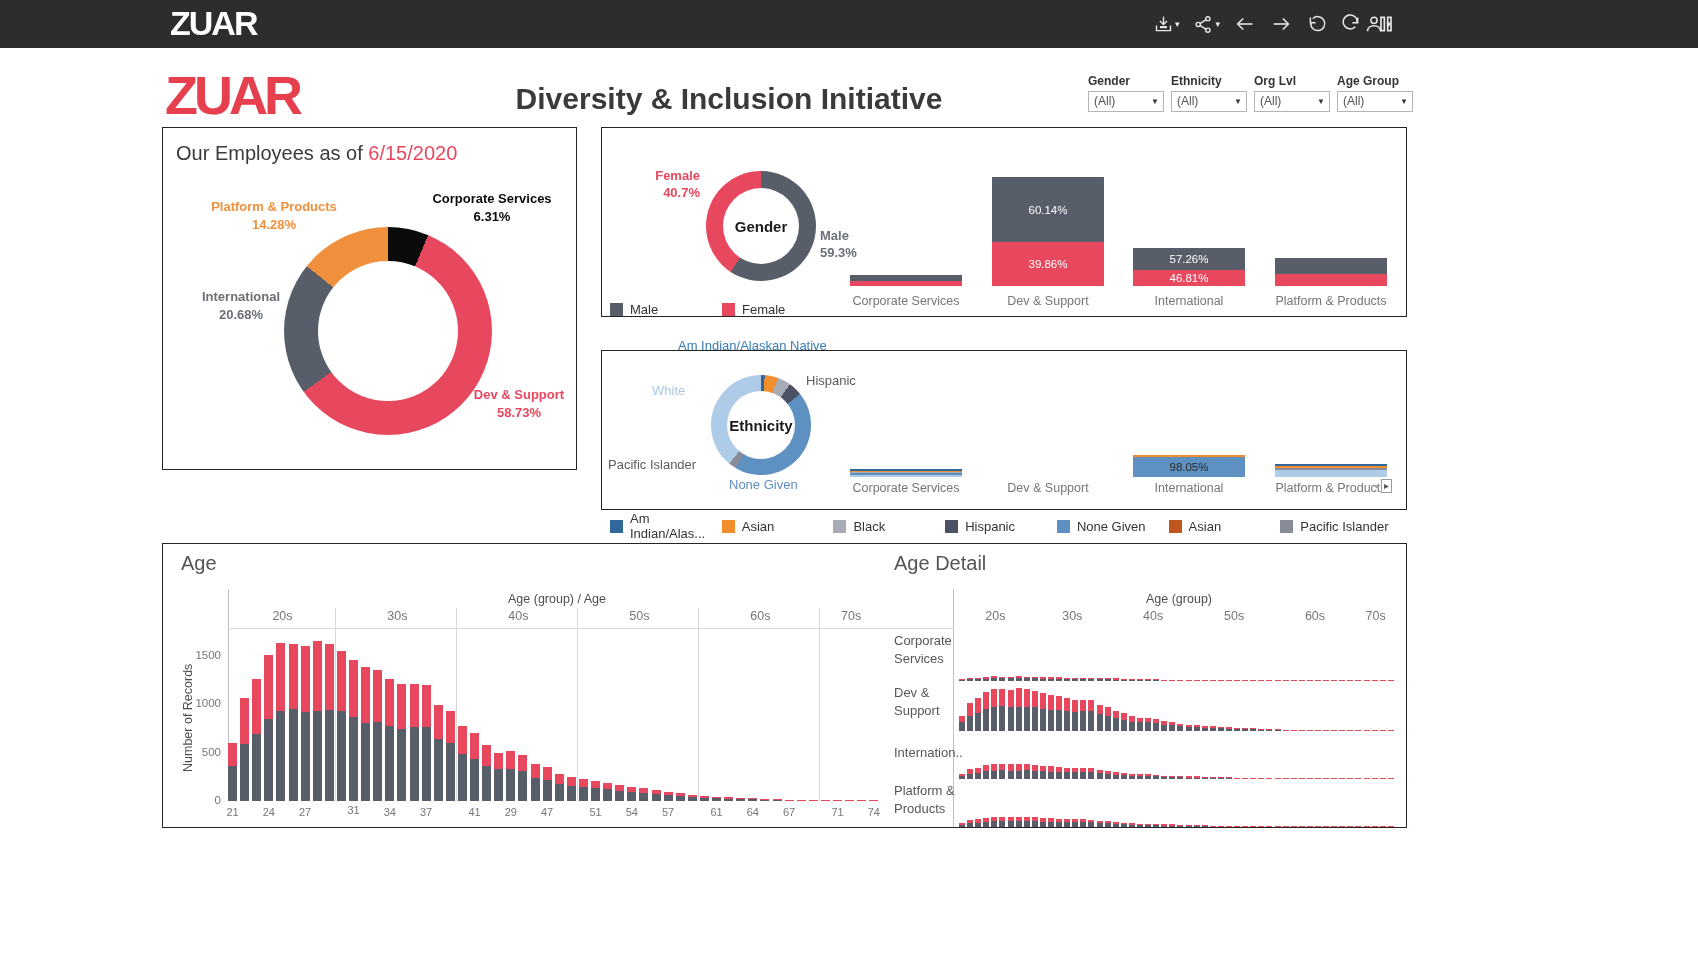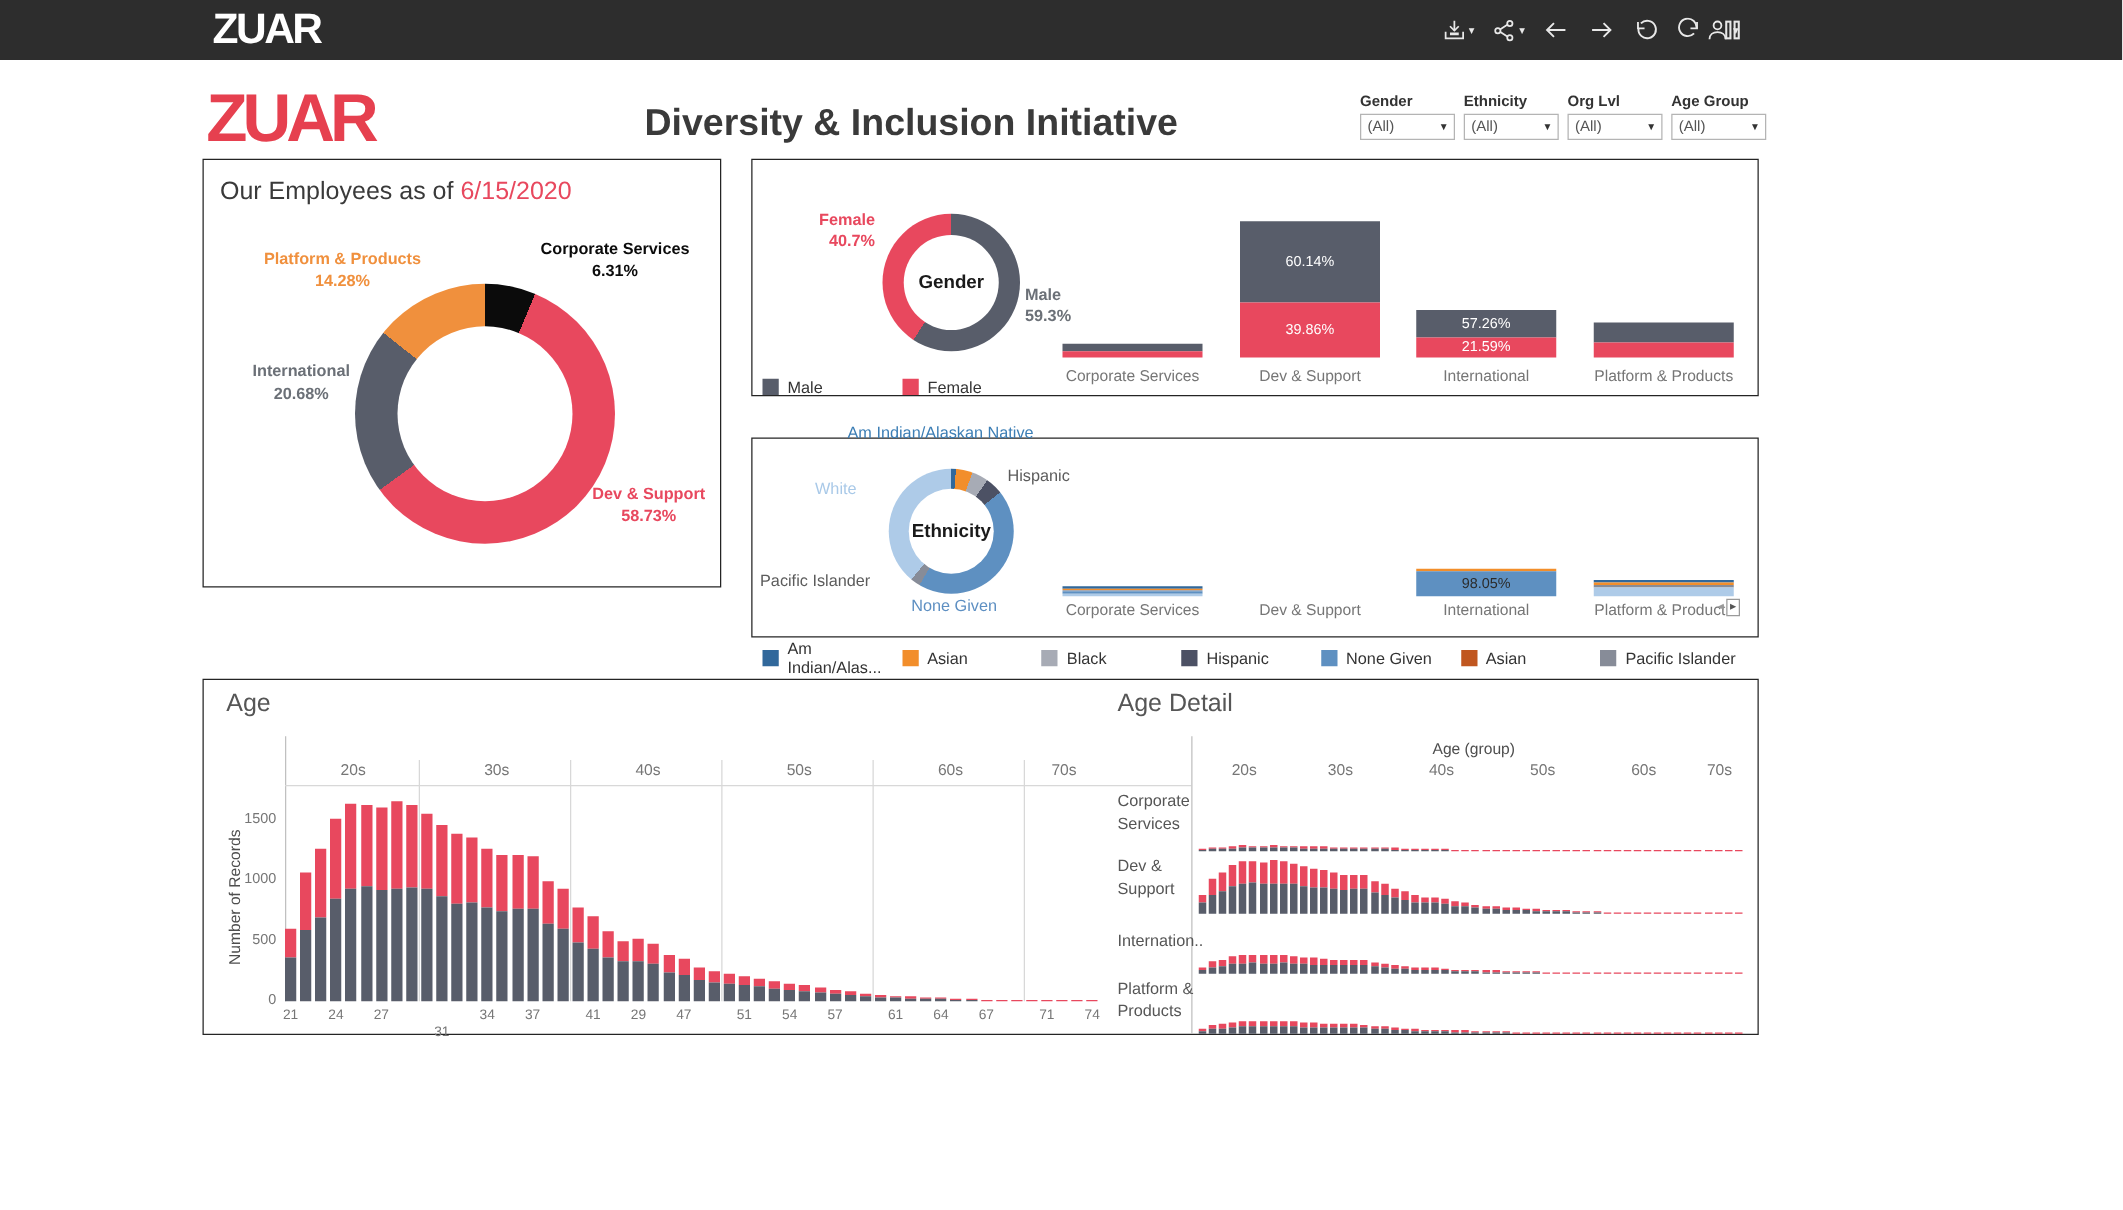--- a/index.html
+++ b/index.html
@@ -209,21 +209,21 @@
         <div class="orgbar" style="left: 248px; width: 112px;">
           <div class="seg" style="height: 6px; background: rgb(88, 93, 106);"></div>
           <div class="seg" style="height: 5px; background: rgb(232, 72, 94);"></div>
         </div>
         <div class="orgbar" style="left: 390px; width: 112px;">
           <div class="seg" style="height: 65px; background: rgb(88, 93, 106); color: rgb(255, 255, 255);">60.14%</div>
           <div class="seg" style="height: 44px; background: rgb(232, 72, 94); color: rgb(255, 255, 255);">39.86%</div>
         </div>
         <div class="orgbar" style="left: 531px; width: 112px;">
           <div class="seg" style="height: 22px; background: rgb(88, 93, 106); color: rgb(255, 255, 255);">57.26%</div>
-          <div class="seg" style="height: 16px; background: rgb(232, 72, 94); color: rgb(255, 255, 255);">21.59%</div>
+          <div class="seg" style="height: 16px; background: rgb(232, 72, 94); color: rgb(255, 255, 255);">46.81%</div>
         </div>
         <div class="orgbar" style="left: 673px; width: 112px;">
           <div class="seg" style="height: 16px; background: rgb(88, 93, 106);"></div>
           <div class="seg" style="height: 12px; background: rgb(232, 72, 94);"></div>
         </div>
       </div>
     <div id="gender-cats"></div>
   <div class="org-label" style="left: 232px; width: 144px; bottom: 8px; position: absolute;">Corporate Services</div>
       <div class="org-label" style="left: 374px; width: 144px; bottom: 8px; position: absolute;">Dev &amp; Support</div>
       <div class="org-label" style="left: 515px; width: 144px; bottom: 8px; position: absolute;">International</div>
@@ -305,20 +305,21 @@
         <span>Asian</span>
       </div>
       <div class="leg-item">
         <span class="leg-swatch" style="background: rgb(135, 140, 152);"></span>
         <span>Pacific Islander</span>
       </div>
     </div>
 
   <div class="panel" id="age-panel">
     <div class="panel-title" id="age-title">Age</div>
+    <div class="col-header" style="left:65px;top:48px;width:658px;">Age (group) / Age</div>
     <div class="ylab" style="left:18px;top:228px;">Number of Records</div>
     <div class="axis-vline" style="left:65px;top:45px;height:212px;background:#c0c0c0;"></div>
     <div class="hdr-rule" style="left:65px;top:84px;width:725px;"></div>
     <div id="age-plot">
         <div class="hbar" style="left: 0px;">
           <div style="height: 23.208px; background: rgb(232, 72, 94);"></div>
           <div style="height: 34.812px; background: rgb(88, 93, 106);"></div>
         </div>
         <div class="hbar" style="left: 12.1px;">
           <div style="height: 46.416px; background: rgb(232, 72, 94);"></div>
@@ -531,21 +532,21 @@
     <div class="col-header" style="left:796px;top:48px;width:440px;">Age (group)</div>
     <div class="axis-vline" style="left:790px;top:45px;height:238px;background:#c0c0c0;"></div>
     <div class="drow-label" style="top:88px;">Corporate Services</div>
     <div class="drow-label" style="top:140px;">Dev &amp; Support</div>
     <div class="drow-label" style="top:200px;">Internation..</div>
     <div class="drow-label" style="top:238px;">Platform &amp; Products</div>
     <div id="detail-area"></div>
   <div class="xtick" style="left: 69.5px; top: 262px;">21</div>
       <div class="xtick" style="left: 105.8px; top: 262px;">24</div>
       <div class="xtick" style="left: 142.1px; top: 262px;">27</div>
-      <div class="xtick" style="left: 190.5px; top: 276px;">31</div>
+      <div class="xtick" style="left: 190.5px; top: 260px;">31</div>
       <div class="xtick" style="left: 226.8px; top: 262px;">34</div>
       <div class="xtick" style="left: 263.1px; top: 262px;">37</div>
       <div class="xtick" style="left: 311.5px; top: 262px;">41</div>
       <div class="xtick" style="left: 347.8px; top: 262px;">29</div>
       <div class="xtick" style="left: 384.1px; top: 262px;">47</div>
       <div class="xtick" style="left: 432.5px; top: 262px;">51</div>
       <div class="xtick" style="left: 468.8px; top: 262px;">54</div>
       <div class="xtick" style="left: 505.1px; top: 262px;">57</div>
       <div class="xtick" style="left: 553.5px; top: 262px;">61</div>
       <div class="xtick" style="left: 589.8px; top: 262px;">64</div>

